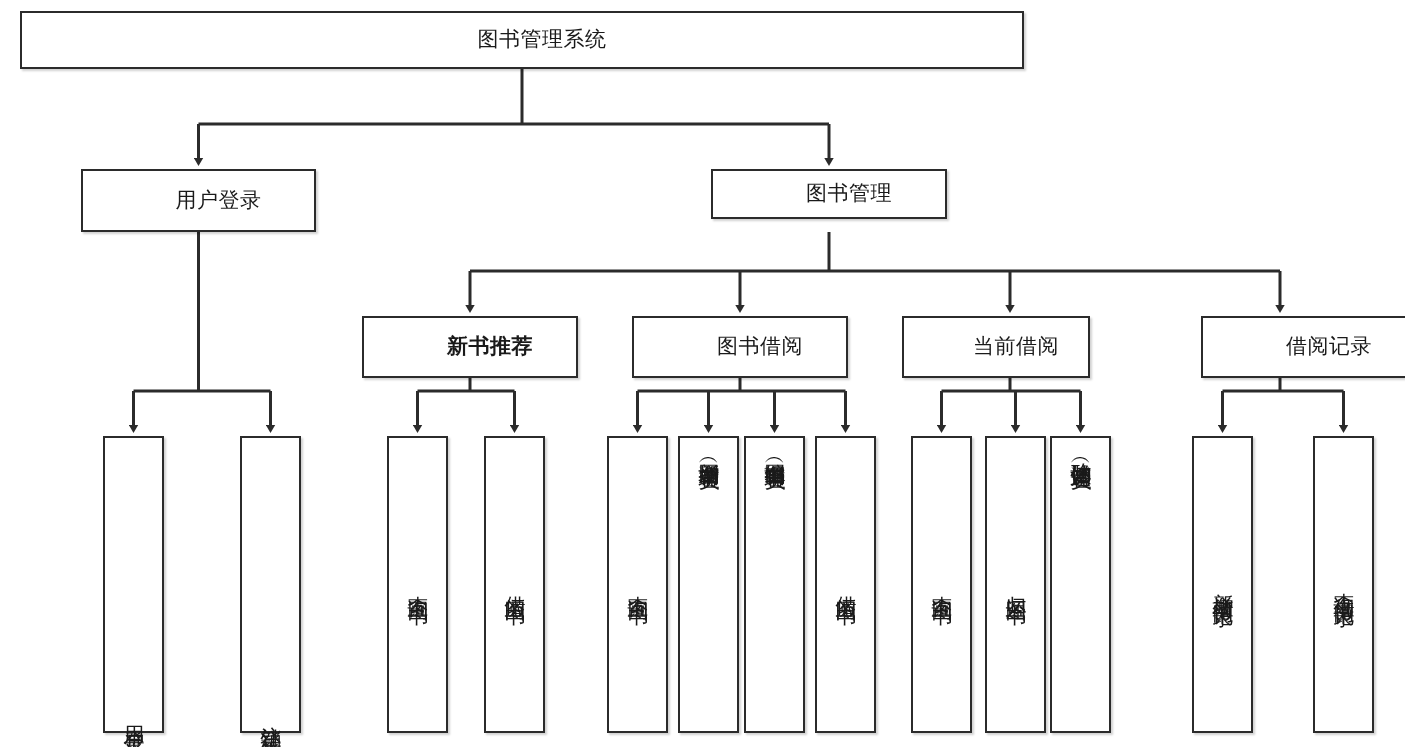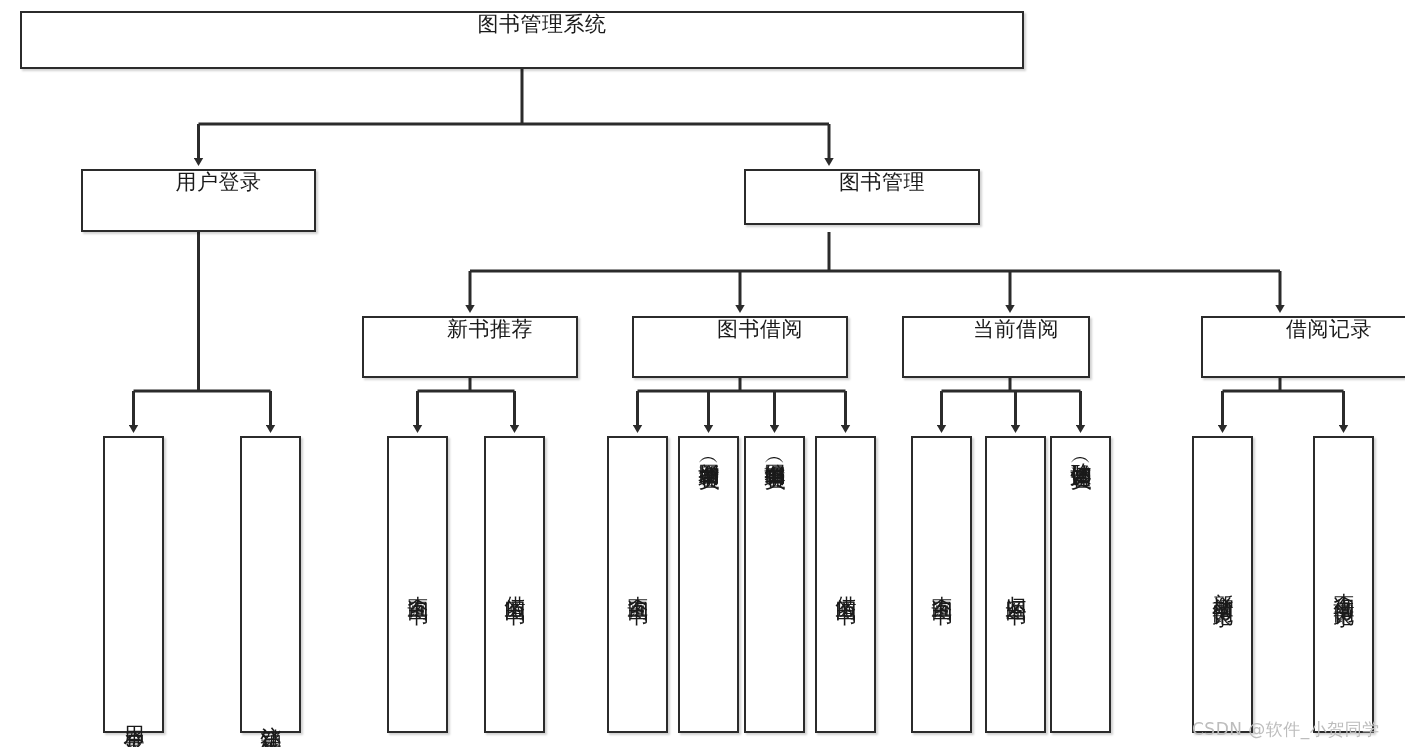--- a/index.html
+++ b/index.html
@@ -25,20 +25,21 @@
     top: 0;
     width: 1405px;
     height: 747px;
   }
   .node-box {
     position: absolute;
     box-sizing: border-box;
     border: 2px solid #2b2b2b;
     background: #ffffff;
     display: flex;
+    align-items: center;
     justify-content: center;
     box-shadow: 2px 2px 2px rgba(0,0,0,0.18);
     padding-left: 40px;
   }
   .node-label-h {
     font-size: 21px;
     color: #1a1a1a;
     line-height: 1.1;
     letter-spacing: 0.5px;
     white-space: nowrap;
@@ -120,24 +121,24 @@
       </g>
   </svg>
 
   <div id="node-layer">
       <div class="node-box" style="left: 20px; top: 11px; width: 1004px; height: 58px;">
         <span class="node-label-h">图书管理系统</span>
       </div>
       <div class="node-box" style="left: 81px; top: 169px; width: 235px; height: 63px;">
         <span class="node-label-h">用户登录</span>
       </div>
-      <div class="node-box" style="left: 744px; top: 169px; width: 236px; height: 56px;">
+      <div class="node-box" style="left: 711px; top: 169px; width: 236px; height: 50px;">
         <span class="node-label-h">图书管理</span>
       </div>
-      <div class="node-box" style="left: 362px; top: 316px; width: 216px; height: 62px;">
+      <div class="node-box" style="left: 362px; top: 316px; width: 216px; height: 62px; font-weight: bold;">
         <span class="node-label-h">新书推荐</span>
       </div>
       <div class="node-box" style="left: 632px; top: 316px; width: 216px; height: 62px;">
         <span class="node-label-h">图书借阅</span>
       </div>
       <div class="node-box" style="left: 902px; top: 316px; width: 188px; height: 62px;">
         <span class="node-label-h">当前借阅</span>
       </div>
       <div class="node-box" style="left: 1172px; top: 316px; width: 216px; height: 62px; margin-left: 29px;">
         <span class="node-label-h">借阅记录</span>
@@ -176,15 +177,14 @@
         <span class="node-label-v tight" style="align-self: flex-start; margin-top: 4px;">确认归还（管理员）</span>
       </div>
       <div class="node-box vertical" style="left: 1192px; top: 436px; width: 61px; height: 297px;">
         <span class="node-label-v">新增借阅记录</span>
       </div>
       <div class="node-box vertical" style="left: 1313px; top: 436px; width: 61px; height: 297px;">
         <span class="node-label-v">查询借阅记录</span>
       </div>
     </div>
 
-  <div class="watermark" style="left: 1192px; top: 718px;">CSDN @软件_小贺同学</div>
 
 </div>
 
 </body></html>

